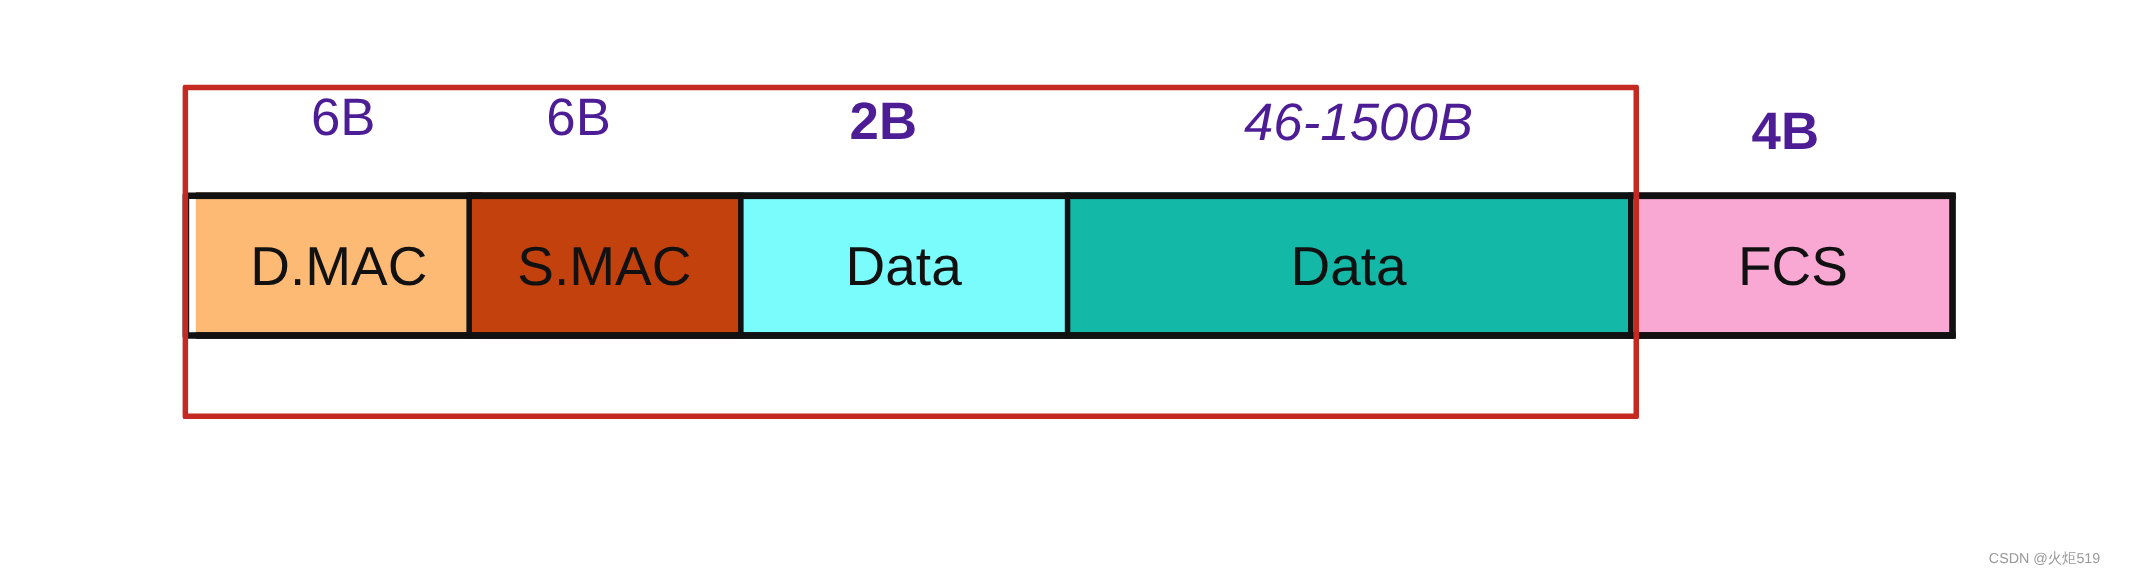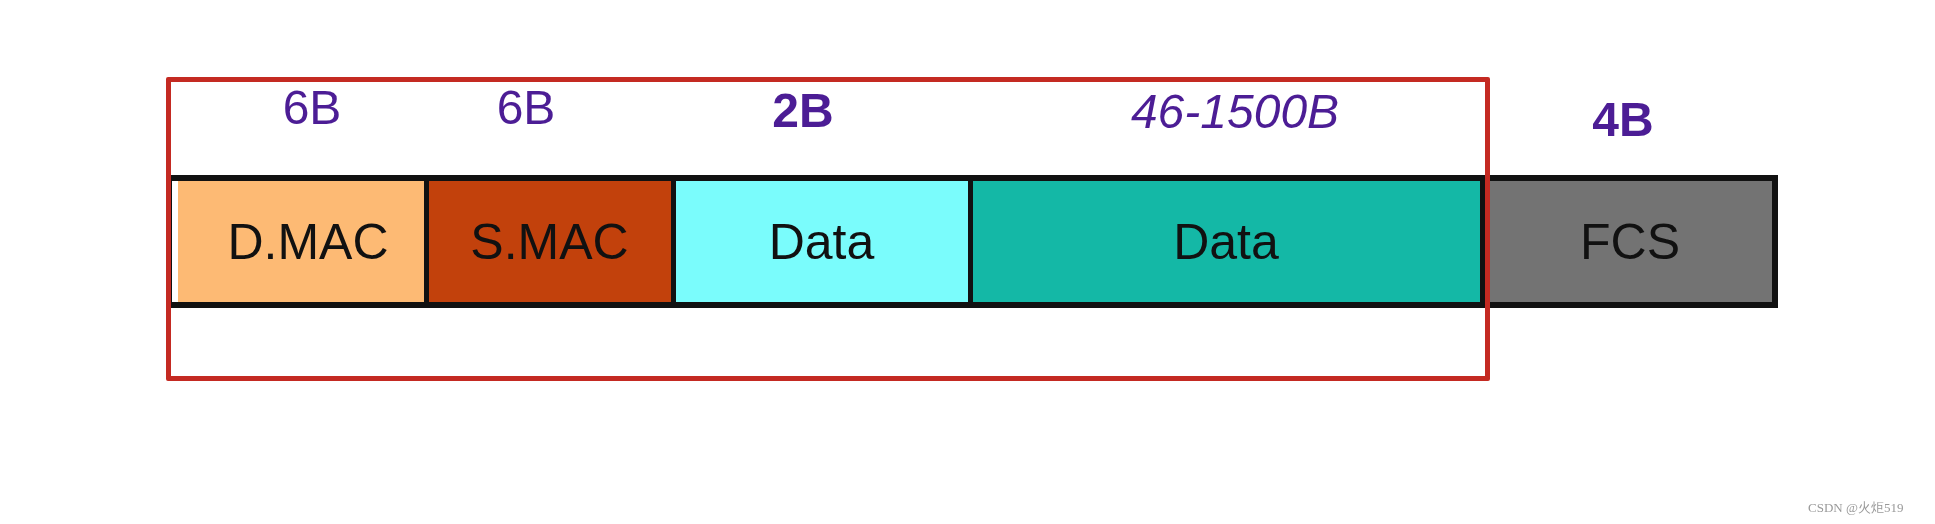--- a/index.html
+++ b/index.html
@@ -10,21 +10,21 @@
   .frame { position:absolute; left:166px; top:175px; height:133px; width:1612px;
            box-sizing:border-box; border:6px solid #111; border-radius:2px; }
   .field { position:absolute; top:175px; height:133px; box-sizing:border-box;
            border-top:6px solid #111; border-bottom:6px solid #111;
            display:flex; align-items:center; justify-content:center;
            font-size:50px; color:#111; }
   .divider { position:absolute; top:175px; width:5px; height:133px; background:#111; }
   .red-box { position:absolute; left:166px; top:77px; width:1324px; height:304px;
              box-sizing:border-box; border:5px solid #c42a22; border-radius:2px; }
   .watermark { position:absolute; left:1808px; top:499px; font-size:13px; color:#999;
-               white-space:nowrap;font-family:Liberation Serif, serif; }
+               white-space:nowrap; }
 </style>
 </head>
 <body>
 
 <div class="size-label" style="left:312px; top:84px;">6B</div>
 <div class="size-label" style="left:526px; top:84px;">6B</div>
 <div class="size-label" style="left:803px; top:87px;font-weight:bold;">2B</div>
 <div class="size-label" style="left:1235px; top:88px;font-style:italic;">46-1500B</div>
 <div class="size-label" style="left:1623px; top:96px;font-weight:bold;">4B</div>
 
@@ -33,21 +33,21 @@
 </div>
 <div class="field" style="left:426px; width:247px; background:#c2410c;">
   <span>S.MAC</span>
 </div>
 <div class="field" style="left:673px; width:297px; background:#7afcfc;">
   <span>Data</span>
 </div>
 <div class="field" style="left:970px; width:512px; background:#14b8a6;">
   <span>Data</span>
 </div>
-<div class="field" style="left:1482px; width:296px; background:#737373;">
+<div class="field" style="left:1482px; width:296px; background:#f9a8d4;">
   <span>FCS</span>
 </div>
 
 <div class="frame"></div>
 <div class="divider" style="left:424px;"></div>
 <div class="divider" style="left:671px;"></div>
 <div class="divider" style="left:968px;"></div>
 <div class="divider" style="left:1480px;"></div>
 
 <div class="red-box"></div>

